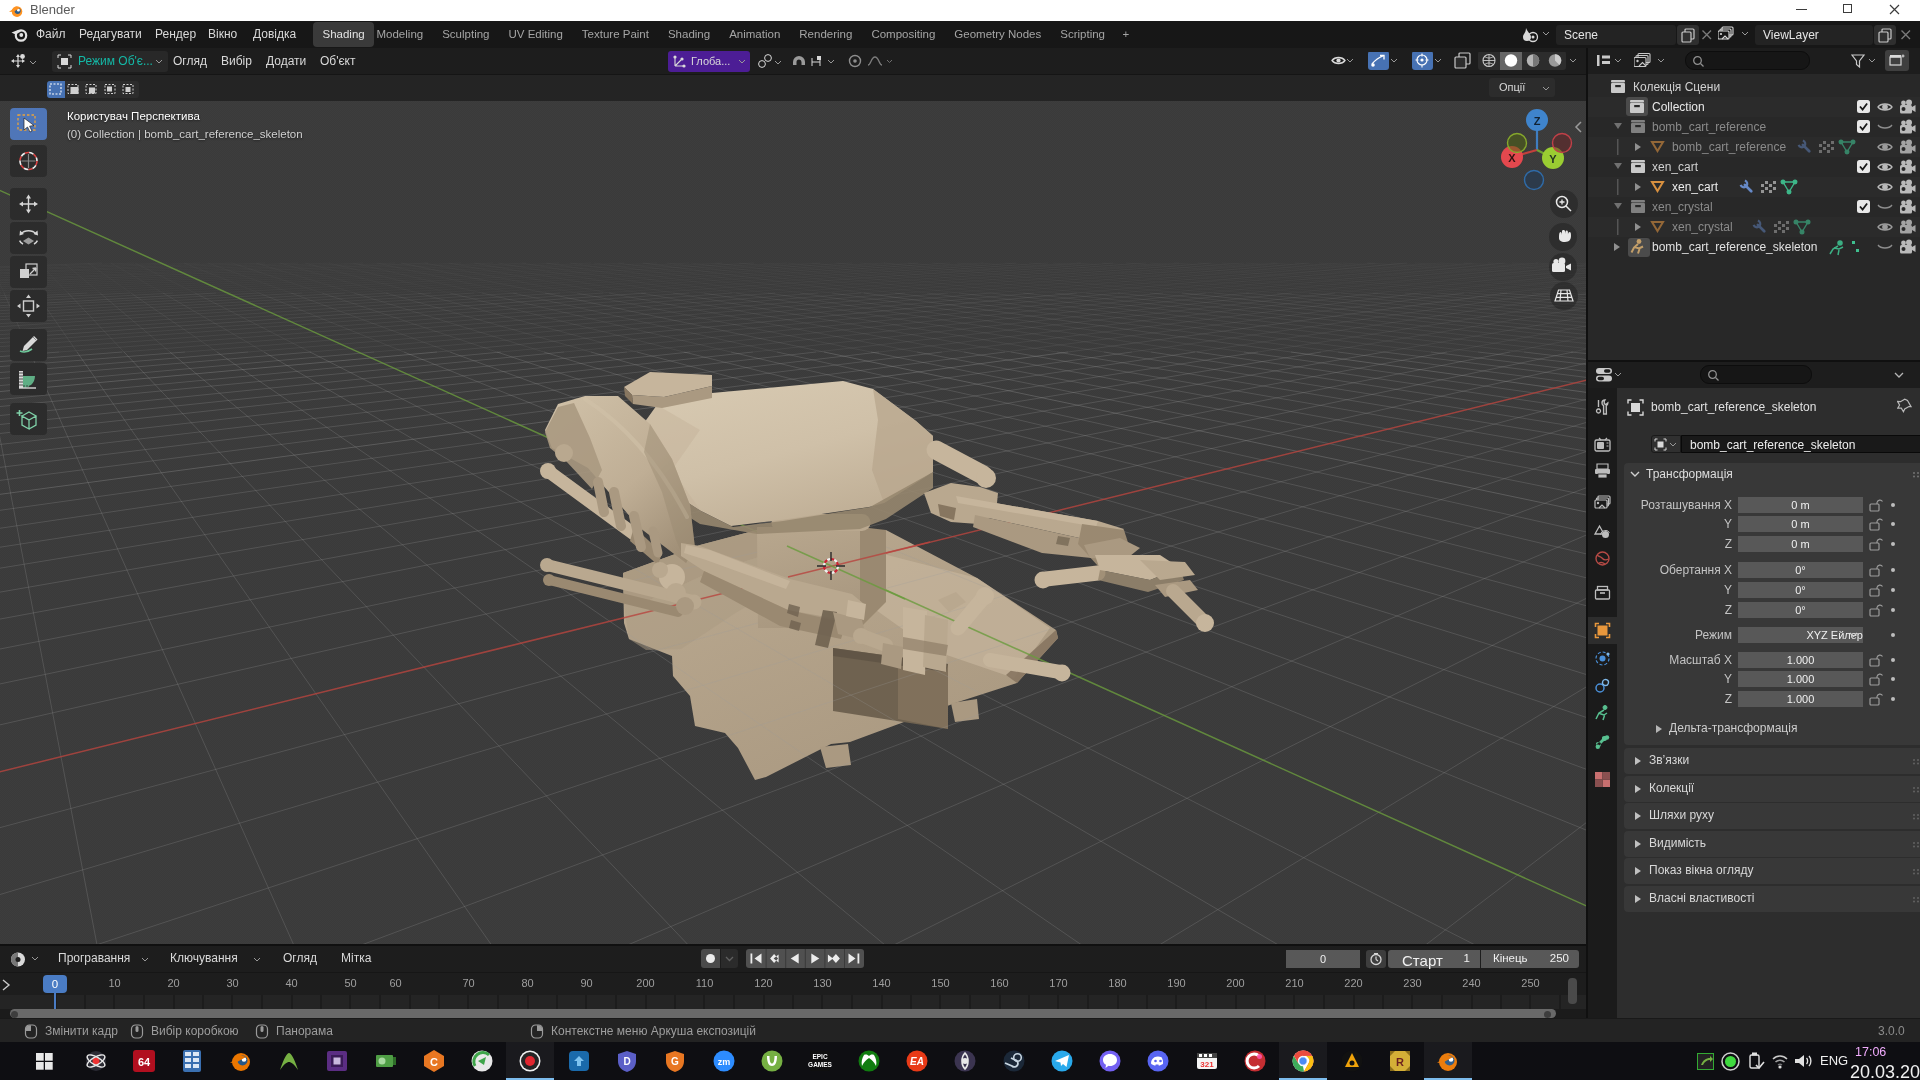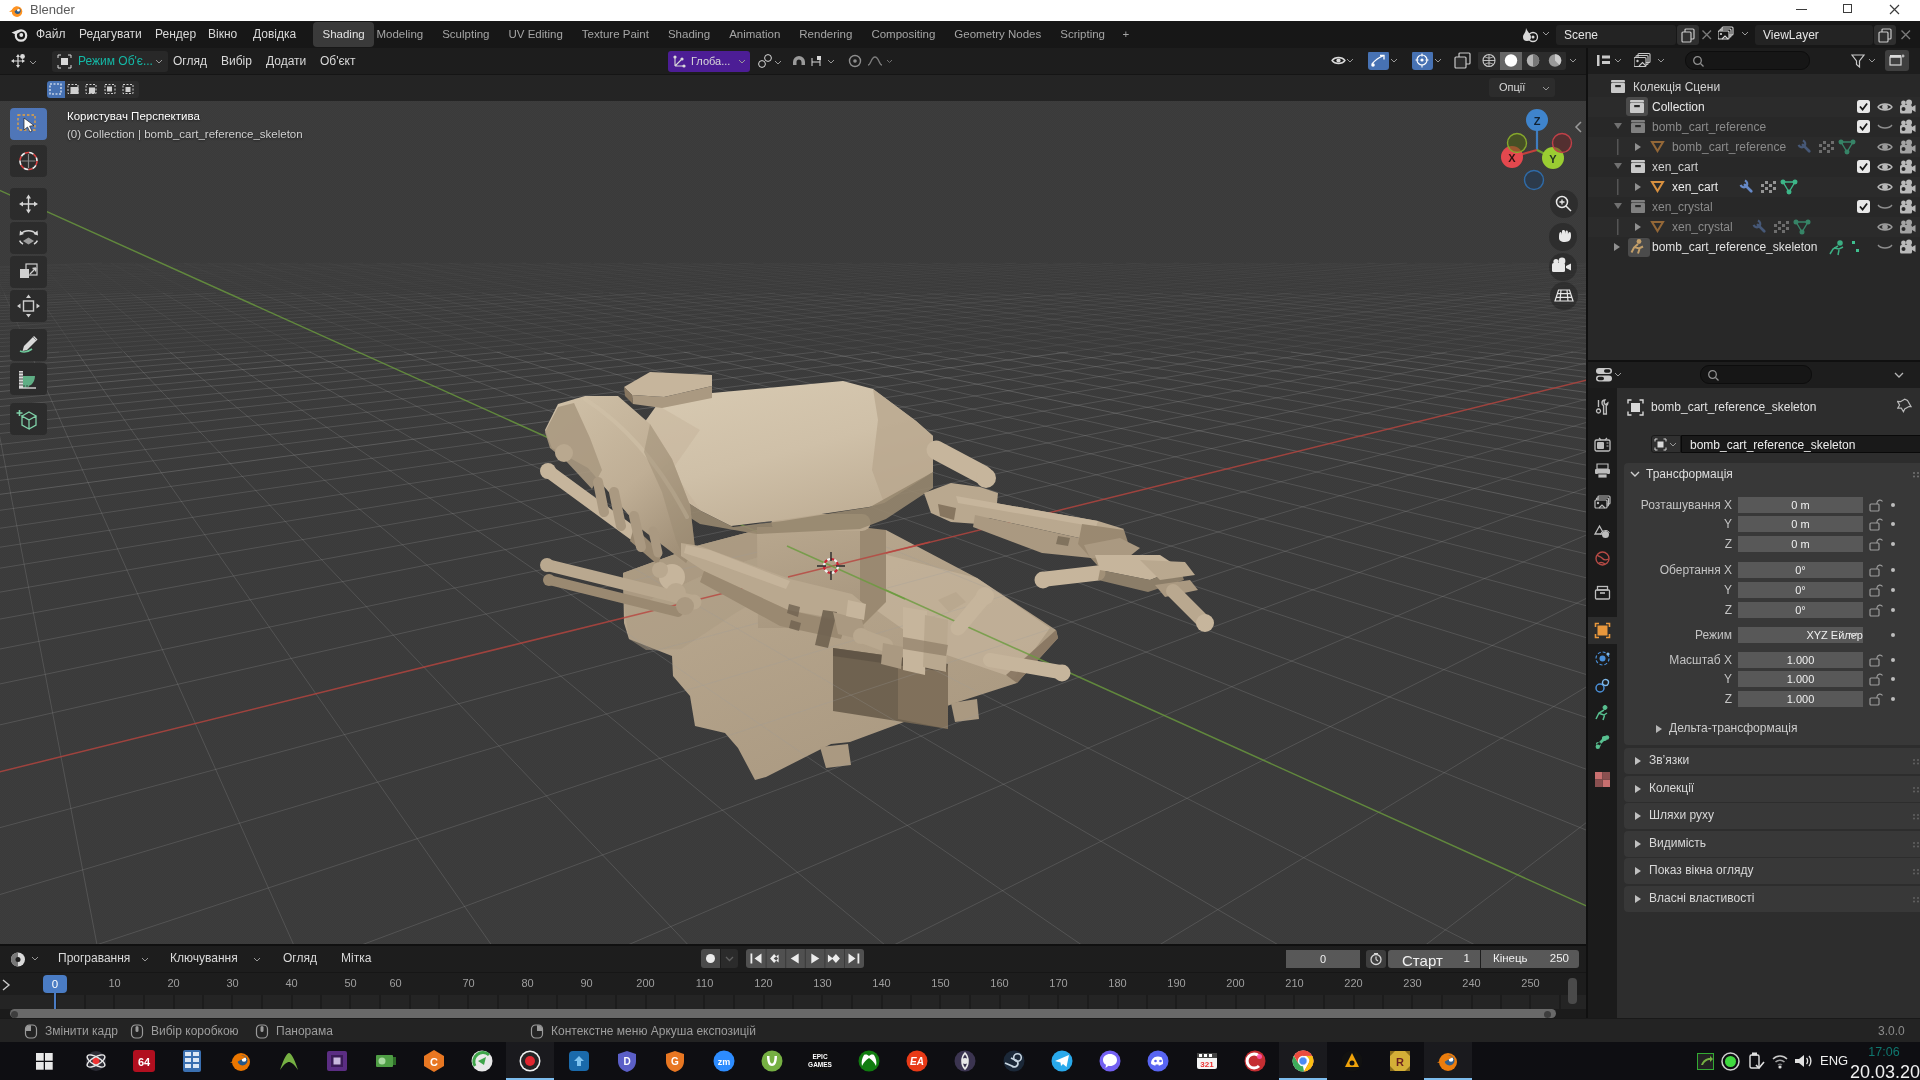--- a/index.html
+++ b/index.html
@@ -1634,15 +1634,15 @@
         <path d="M5.5 9 C8 6.5 12 6.5 14.5 9" opacity="0.7"></path>
         <path d="M8 12 C9.5 10.8 10.5 10.8 12 12" opacity="0.5"></path>
       </g>
       <circle cx="10" cy="14" r="1.6" fill="#e0e0e0"></circle>
     </svg>
     <svg class="abs" style="left:1793px;top:10px" width="20" height="18">
       <path d="M2 7 H6 L11 3 V15 L6 11 H2 Z" fill="#e0e0e0"></path>
       <path d="M13.5 6 C15 7.5 15 10.5 13.5 12 M16 4 C18.5 6.5 18.5 11.5 16 14" stroke="#e0e0e0" stroke-width="1.4" fill="none"></path>
     </svg>
     <span class="abs" style="left:1820px;top:11px;font-size:13px;color:#f0f0f0">ENG</span>
-    <span class="abs" style="left:1855px;top:3px;width:58px;text-align:center;font-size:12.5px;color:#0f766e">17:06</span>
+    <span class="abs" style="left:1855px;top:3px;width:58px;font-size:12.5px;color:#f0abfc">17:06</span>
     <span class="abs" style="left:1850px;top:20px;width:66px;text-align:center;font-size:18px;color:#f0f0f0">20.03.2024</span>
   </div>
 
 </body></html>

